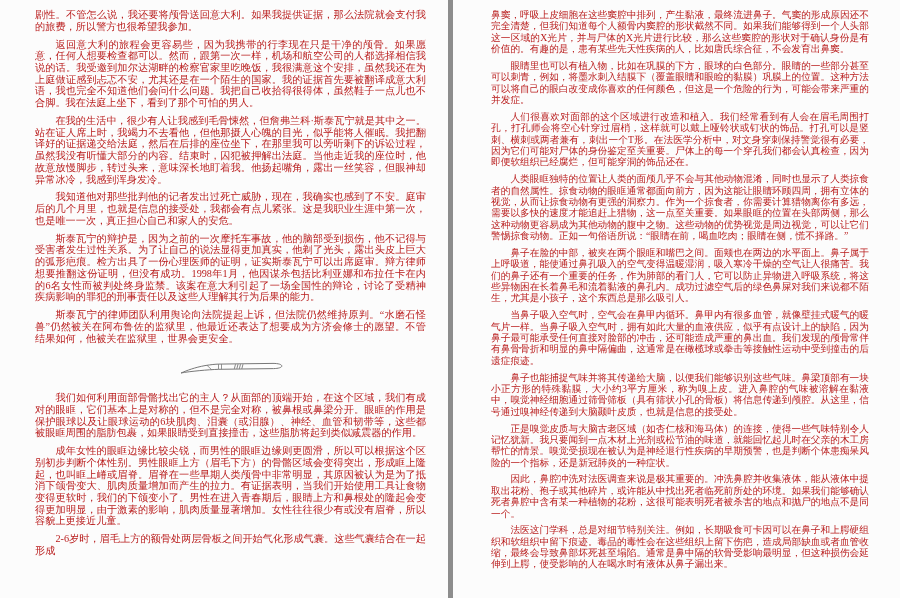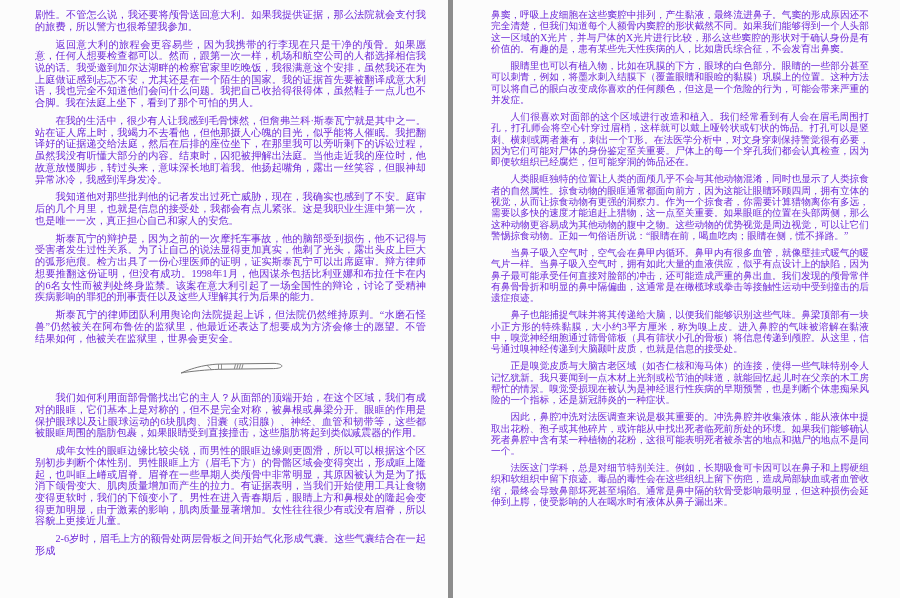--- a/index.html
+++ b/index.html
@@ -8,21 +8,21 @@
     width: 900px;
     height: 598px;
     overflow: hidden;
     background: #fcfcfc;
   }
   .spread {
     position: relative;
     width: 900px;
     height: 569px;
     font-family: "Liberation Serif", "DejaVu Serif", serif;
-    color: #6d28d9;
+    color: #b91c1c;
   }
   .page {
     position: absolute;
     top: 9px;
   }
   .page.left  { left: 35px;  width: 391px; }
   .page.right { left: 491px; width: 378px; }
   .para {
     margin: 0 0 6px 0;
     text-indent: 2em;
@@ -99,20 +99,21 @@
   </div>
 
   <div class="divider"></div>
 
   <div class="page right">
     <div class="text-block">
         <p class="para no-indent">鼻窦，呼吸上皮细胞在这些窦腔中排列，产生黏液，最终流进鼻子。气窦的形成原因还不完全清楚，但我们知道每个人额骨内窦腔的形状截然不同。如果我们能够得到一个人头部这一区域的X光片，并与尸体的X光片进行比较，那么这些窦腔的形状对于确认身份是有价值的。有趣的是，患有某些先天性疾病的人，比如唐氏综合征，不会发育出鼻窦。</p>
         <p class="para">眼睛里也可以有植入物，比如在巩膜的下方，眼球的白色部分。眼睛的一些部分甚至可以刺青，例如，将墨水刺入结膜下（覆盖眼睛和眼睑的黏膜）巩膜上的位置。这种方法可以将自己的眼白改变成你喜欢的任何颜色，但这是一个危险的行为，可能会带来严重的并发症。</p>
         <p class="para">人们很喜欢对面部的这个区域进行改造和植入。我们经常看到有人会在眉毛周围打孔，打孔师会将空心针穿过眉梢，这样就可以戴上哑铃状或钉状的饰品。打孔可以是竖刺、横刺或两者兼有，刺出一个T形。在法医学分析中，对文身穿刺保持警觉很有必要，因为它们可能对尸体的身份鉴定至关重要。尸体上的每一个穿孔我们都会认真检查，因为即便软组织已经腐烂，但可能穿洞的饰品还在。</p>
         <p class="para">人类眼眶独特的位置让人类的面颅几乎不会与其他动物混淆，同时也显示了人类掠食者的自然属性。掠食动物的眼眶通常都面向前方，因为这能让眼睛环顾四周，拥有立体的视觉，从而让掠食动物有更强的洞察力。作为一个掠食者，你需要计算猎物离你有多远，需要以多快的速度才能追赶上猎物，这一点至关重要。如果眼眶的位置在头部两侧，那么这种动物更容易成为其他动物的腹中之物。这些动物的优势视觉是周边视觉，可以让它们警惕掠食动物。正如一句俗语所说：“眼睛在前，喝血吃肉；眼睛在侧，慌不择路。”</p>
+        <p class="para">鼻子在脸的中部，被夹在两个眼眶和嘴巴之间。面颊也在两边的水平面上。鼻子属于上呼吸道，能使通过鼻孔吸入的空气变得温暖湿润，吸入寒冷干燥的空气让人很痛苦。我们的鼻子还有一个重要的任务，作为肺部的看门人，它可以防止异物进入呼吸系统，将这些异物困在长着鼻毛和流着黏液的鼻孔内。成功过滤空气后的绿色鼻屎对我们来说都不陌生，尤其是小孩子，这个东西总是那么吸引人。</p>
         <p class="para">当鼻子吸入空气时，空气会在鼻甲内循环。鼻甲内有很多血管，就像壁挂式暖气的暖气片一样。当鼻子吸入空气时，拥有如此大量的血液供应，似乎有点设计上的缺陷，因为鼻子最可能承受任何直接对脸部的冲击，还可能造成严重的鼻出血。我们发现的颅骨常伴有鼻骨骨折和明显的鼻中隔偏曲，这通常是在橄榄球或拳击等接触性运动中受到撞击的后遗症痕迹。</p>
         <p class="para">鼻子也能捕捉气味并将其传递给大脑，以便我们能够识别这些气味。鼻梁顶部有一块小正方形的特殊黏膜，大小约3平方厘米，称为嗅上皮。进入鼻腔的气味被溶解在黏液中，嗅觉神经细胞通过筛骨筛板（具有筛状小孔的骨板）将信息传递到颅腔。从这里，信号通过嗅神经传递到大脑颞叶皮质，也就是信息的接受处。</p>
         <p class="para">正是嗅觉皮质与大脑古老区域（如杏仁核和海马体）的连接，使得一些气味特别令人记忆犹新。我只要闻到一点木材上光剂或松节油的味道，就能回忆起儿时在父亲的木工房帮忙的情景。嗅觉受损现在被认为是神经退行性疾病的早期预警，也是判断个体患痴呆风险的一个指标，还是新冠肺炎的一种症状。</p>
         <p class="para">因此，鼻腔冲洗对法医调查来说是极其重要的。冲洗鼻腔并收集液体，能从液体中提取出花粉、孢子或其他碎片，或许能从中找出死者临死前所处的环境。如果我们能够确认死者鼻腔中含有某一种植物的花粉，这很可能表明死者被杀害的地点和抛尸的地点不是同一个。</p>
         <p class="para">法医这门学科，总是对细节特别关注。例如，长期吸食可卡因可以在鼻子和上腭硬组织和软组织中留下痕迹。毒品的毒性会在这些组织上留下伤疤，造成局部缺血或者血管收缩，最终会导致鼻部坏死甚至塌陷。通常是鼻中隔的软骨受影响最明显，但这种损伤会延伸到上腭，使受影响的人在喝水时有液体从鼻子漏出来。</p>
       </div>
   </div>
 
 </div>
 

